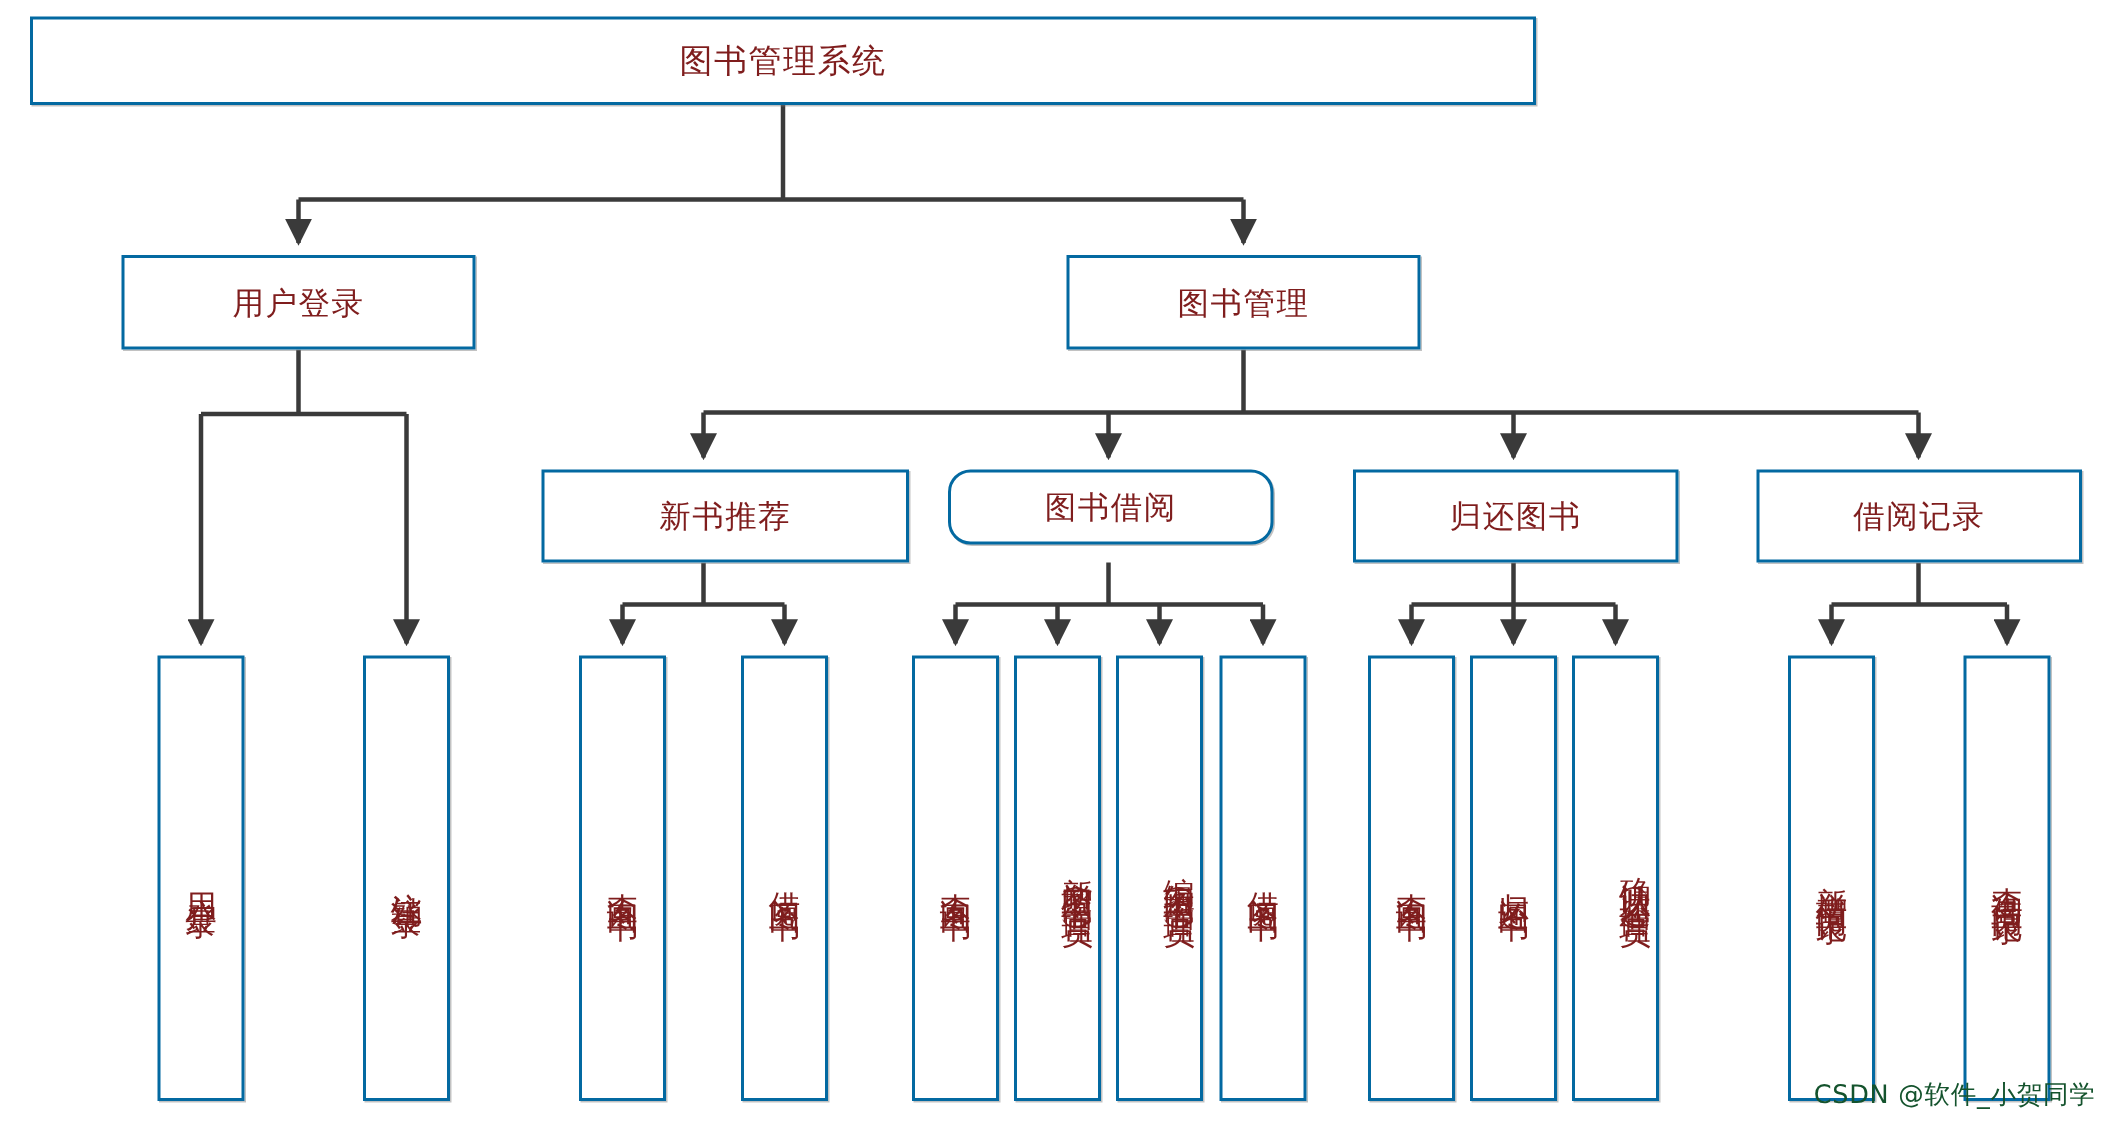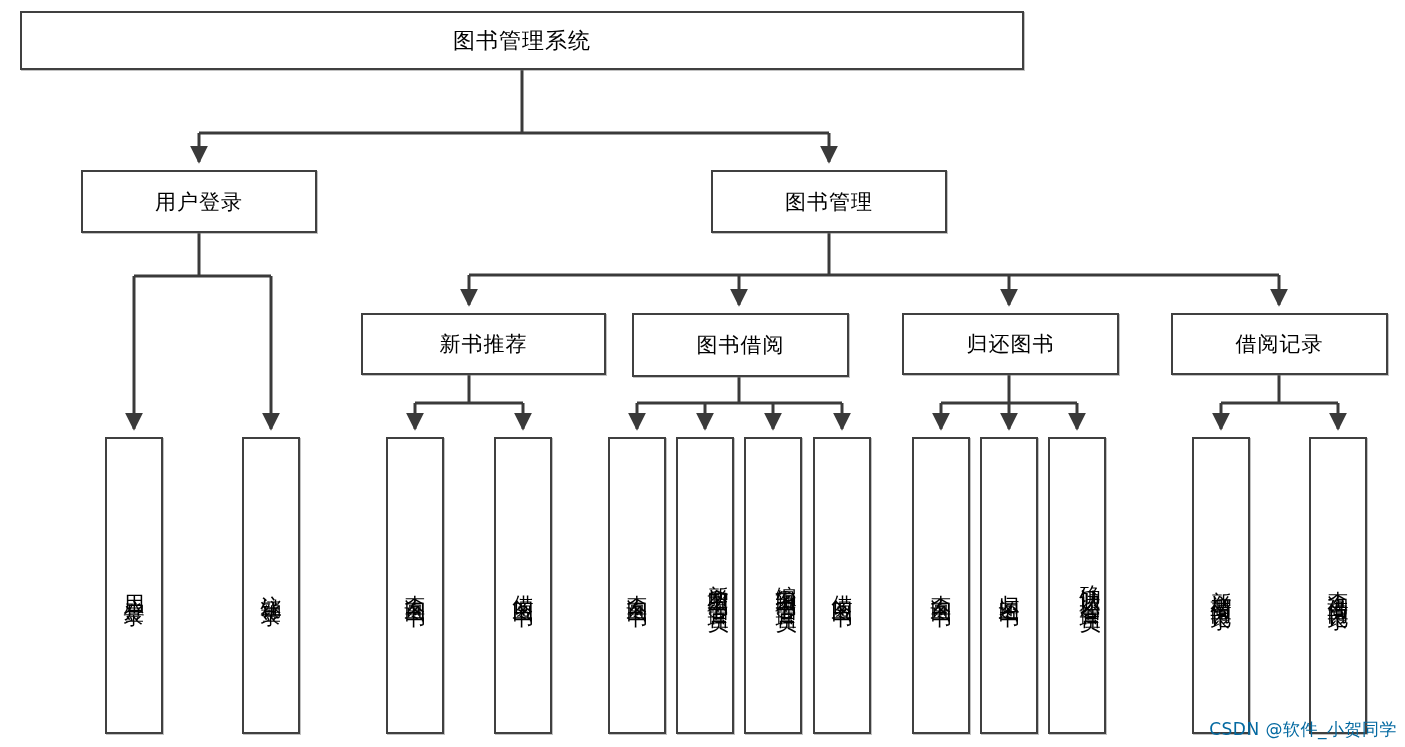--- a/index.html
+++ b/index.html
@@ -20,26 +20,26 @@
     left: 0;
     top: 0;
     width: 1405px;
     height: 747px;
     pointer-events: none;
   }
   .node {
     position: absolute;
     box-sizing: border-box;
     background: #ffffff;
-    border: 2px solid #404040;
+    border: 2px solid #0369a1;
     box-shadow: 1px 1px 0 rgba(120,120,120,0.45);
     display: flex;
     align-items: center;
     justify-content: center;
-    color: #000000;
+    color: #7f1d1d;
   }
   .node.horiz {
     font-size: 21px;
     letter-spacing: 1px;
     white-space: nowrap;
   }
   .node.vert {
     writing-mode: vertical-rl;
     text-orientation: upright;
     font-size: 21px;
@@ -51,21 +51,21 @@
     align-items: flex-start;
   }
   .node.root {
     font-size: 22px;
   }
   #watermark {
     position: absolute;
     right: 8px;
     bottom: 6px;
     font-size: 17px;
-    color: #0369a1;
+    color: #14532d;
     letter-spacing: 0.5px;
     white-space: nowrap;
     font-family: "DejaVu Sans", "Liberation Sans", sans-serif;
   }
 </style>
 </head>
 <body>
 
 <div id="canvas">
 
@@ -118,21 +118,21 @@
       <path d="M 1338 403 L 1338 429" marker-end="url(#arrow)"></path>
     </g>
   </svg>
 
   <div class="node horiz root" style="left:20px; top:11px; width:1004px; height:59px;">图书管理系统</div>
 
   <div class="node horiz" style="left:81px; top:170px; width:236px; height:63px;">用户登录</div>
   <div class="node horiz" style="left:711px; top:170px; width:236px; height:63px;text-align:center;">图书管理</div>
 
   <div class="node horiz" style="left:361px; top:313px; width:245px; height:62px;">新书推荐</div>
-  <div class="node horiz" style="left:632px; top:313px; width:217px; height:64px;">图书借阅</div>
+  <div class="node horiz" style="left:632px; top:313px; width:217px; height:50px;border-radius:15px;">图书借阅</div>
   <div class="node horiz" style="left:902px; top:313px; width:217px; height:62px;">归还图书</div>
   <div class="node horiz" style="left:1171px; top:313px; width:217px; height:62px;">借阅记录</div>
 
   <div class="node vert" style="left:105px; top:437px; width:58px; height:297px;">用户登录</div>
   <div class="node vert" style="left:242px; top:437px; width:58px; height:297px;">注销登录</div>
 
   <div class="node vert" style="left:386px; top:437px; width:58px; height:297px;">查询图书</div>
   <div class="node vert" style="left:494px; top:437px; width:58px; height:297px;">借阅图书</div>
 
   <div class="node vert" style="left:608px; top:437px; width:58px; height:297px;">查询图书</div>

